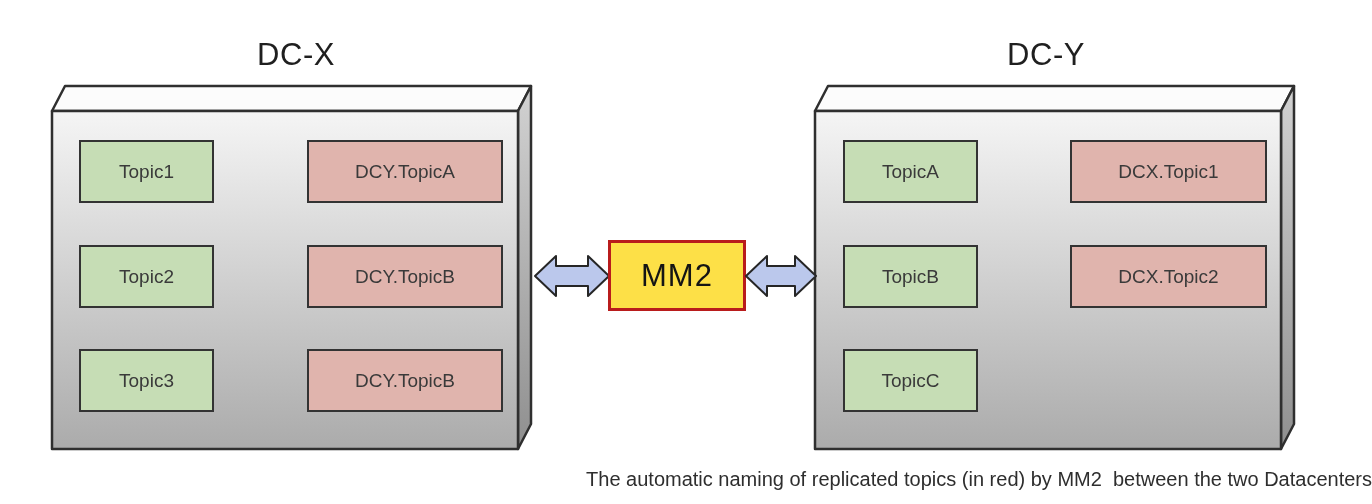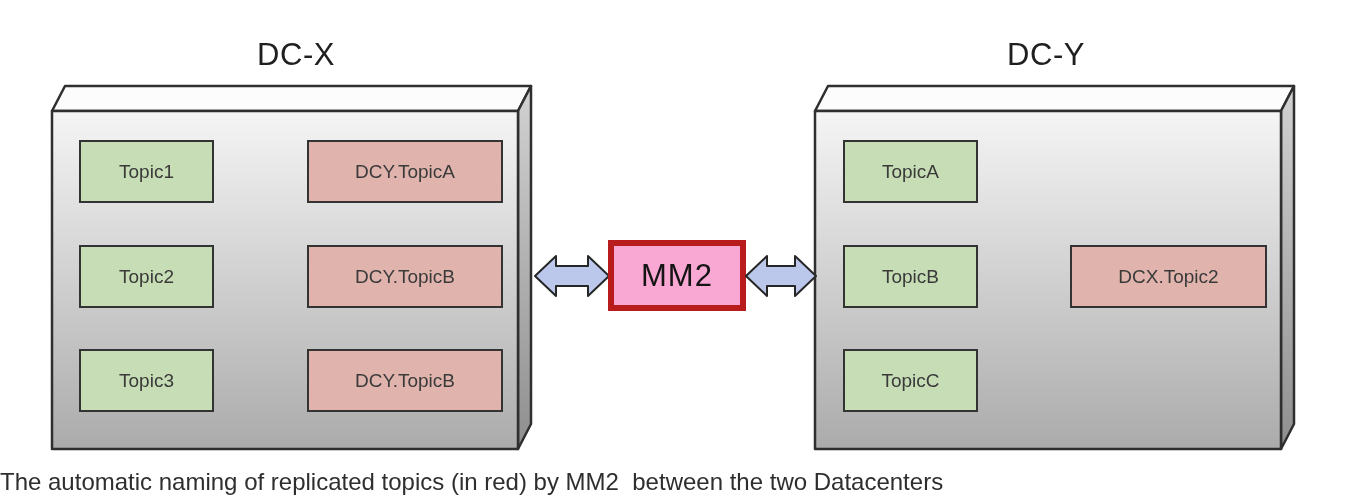--- a/index.html
+++ b/index.html
@@ -51,38 +51,38 @@
   .dcx-local { left: 79px; }
   .dcx-repl  { left: 307px; width: 196px; }
   .dcy-local { left: 843px; }
   .dcy-repl  { left: 1070px; width: 197px; }
   .mm2-box {
     position: absolute;
     left: 608px;
     top: 216px;
     width: 138px;
     height: 71px;
-    background: #f9a8d4;
-    border: 6px solid #b91c1c;
+    background: #fde047;
+    border: 3px solid #b91c1c;
     display: flex;
     align-items: center;
     justify-content: center;
     font-size: 31px;
     color: #141414;
     box-sizing: border-box;
     letter-spacing: 1px;
   }
   .arrow-svg { position: absolute; top: 229px; }
   .caption {
     position: absolute;
     top: 444px;
     left: 0;
     width: 100%;
-    text-align: left;
-    font-size: 24px;
+    text-align: right;
+    font-size: 20px;
     color: #2e2e2e;
     white-space: pre-wrap;
   }
 </style>
 </head>
 <body>
 
 <div class="stage">
 
   <div class="dc-title" style="left:196px;">DC-X</div>
@@ -115,20 +115,21 @@
   <div class="topic-box topic-local dcx-local row3">Topic3</div>
 
   <div class="topic-box topic-replicated dcx-repl row1">DCY.TopicA</div>
   <div class="topic-box topic-replicated dcx-repl row2">DCY.TopicB</div>
   <div class="topic-box topic-replicated dcx-repl row3">DCY.TopicB</div>
 
   <div class="topic-box topic-local dcy-local row1">TopicA</div>
   <div class="topic-box topic-local dcy-local row3">TopicC</div>
   <div class="topic-box topic-local dcy-local row2">TopicB</div>
 
+  <div class="topic-box topic-replicated dcy-repl row1">DCX.Topic1</div>
   <div class="topic-box topic-replicated dcy-repl row2">DCX.Topic2</div>
 
   <svg class="arrow-svg" style="left:533px;" width="78" height="46" viewBox="0 0 78 46">
     <polygon points="2,23 23,3 23,13 55,13 55,3 76,23 55,43 55,33 23,33 23,43" fill="#bbc8ec" stroke="#262626" stroke-width="2" stroke-linejoin="round"></polygon>
   </svg>
 
   <div class="mm2-box">MM2</div>
 
   <svg class="arrow-svg" style="left:744px;" width="74" height="46" viewBox="0 0 74 46">
     <polygon points="2,23 23,3 23,13 51,13 51,3 72,23 51,43 51,33 23,33 23,43" fill="#bbc8ec" stroke="#262626" stroke-width="2" stroke-linejoin="round"></polygon>

